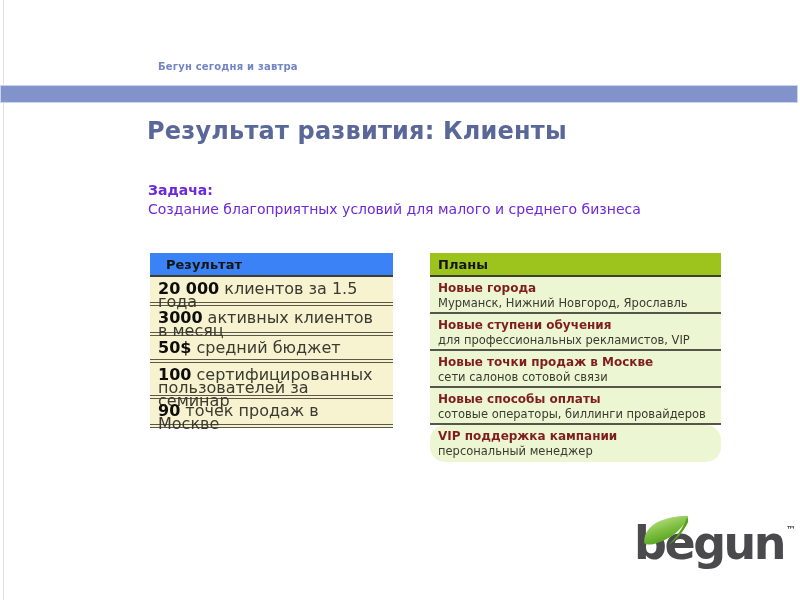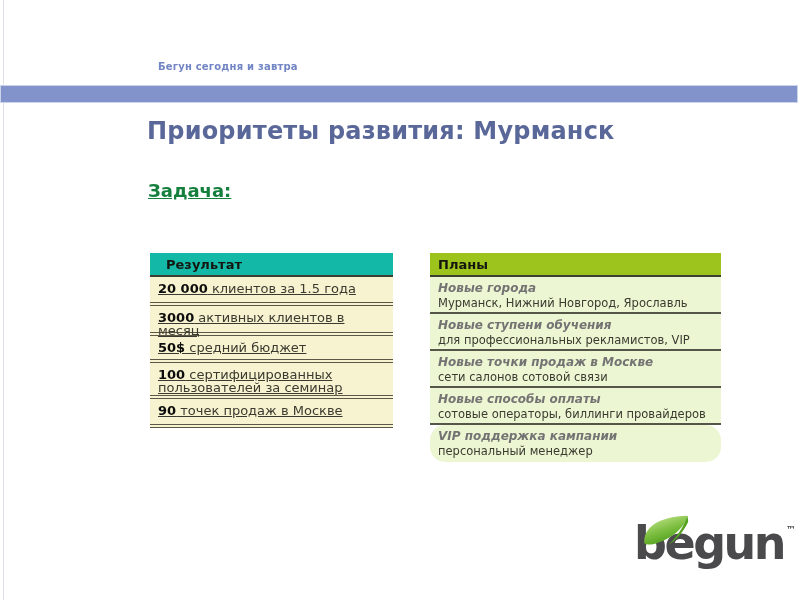--- a/index.html
+++ b/index.html
@@ -19,56 +19,55 @@
   .top-bar {
     position: absolute; left: 0; top: 85px; width: 798px; height: 18px;
     background: #8193ca; border: 1px solid #ccd4ec;
   }
 
   .page-title {
     position: absolute; left: 147px; top: 117px;
     font-size: 24px; font-weight: bold; color: #5a6899; letter-spacing: 0.2px;
   }
 
-  .task-block { position: absolute; left: 148px; top: 181px; color: #15803d; font-size: 18px; line-height: 19px; text-decoration: underline; }
+  .task-block { position: absolute; left: 148px; top: 181px; color: #6d28d9; font-size: 14px; line-height: 19px; }
   .task-label { font-weight: bold; }
 
   
   .tbl { position: absolute; top: 253px; }
   .tbl-result { left: 150px; width: 243px; }
   .tbl-plans  { left: 430px; width: 291px; }
 
   .tbl-head {
     height: 24px; padding: 4px 0 0 8px;
     font-size: 13px; font-weight: bold; color: #151510;
     border-bottom: 2px solid #3d3d32;
   }
-  .tbl-result .tbl-head { background: #14b8a6; padding-left: 16px; }
+  .tbl-result .tbl-head { background: #3b82f6; padding-left: 16px; }
   .tbl-plans  .tbl-head { background: #9dc41c; }
 
   .r-row {
     background: #f7f2cf; padding: 5px 8px 0 8px;
-    font-size: 13px; line-height: 13px; color: #3a3a30;
+    font-size: 16px; line-height: 13px; color: #3a3a30;
     border-bottom: 4px double #5b5848;
-    text-decoration: underline;
   }
   .r-row .num { font-weight: bold; color: #0d0d0d; }
   .r-row:nth-of-type(2) { height: 29px; }
   .r-row:nth-of-type(3) { height: 30px; }
   .r-row:nth-of-type(4) { height: 27px; }
   .r-row:nth-of-type(5) { height: 36px; }
   .r-row:nth-of-type(6) { height: 29px; }
   .r-row:nth-of-type(7) { height: 34px; border-bottom: none; }
 
   .p-row {
     background: #edf6d2; height: 37px; padding: 4px 8px 0 8px;
     border-bottom: 2px solid #555548;
   }
   .p-row:last-child { border-bottom: none; border-radius: 15px; }
-  .p-title { font-size: 12px; font-weight: bold; color: #737373; line-height: 15px; font-style: italic; }
+  .p-title { font-size: 12px; font-weight: bold; color: #7f1d1d; line-height: 15px; }
   .p-sub   { font-size: 11.5px; color: #3a3a30; line-height: 15px; }
 
   
   .logo { position: absolute; left: 628px; top: 498px; width: 165px; height: 78px; }
   .logo-leaf { position: absolute; left: 12px; top: 16px; width: 52px; height: 33px; transform: rotate(-6deg); }
   .logo-text {
     position: absolute; left: 6px; top: 22px;
     font-size: 46px; font-weight: bold; color: #4a4a4c;
     letter-spacing: -2.5px; line-height: 1; white-space: nowrap;
   }
@@ -76,24 +75,25 @@
 </style>
 </head>
 <body>
 
 <div class="slide-edge-left"></div>
 
 <div class="breadcrumb">Бегун сегодня и завтра</div>
 
 <div class="top-bar"></div>
 
-<div class="page-title">Приоритеты развития: Мурманск</div>
+<div class="page-title">Результат развития: Клиенты</div>
 
 <div class="task-block">
   <div class="task-label">Задача:</div>
+  <div class="task-text">Создание благоприятных условий для малого и среднего бизнеса</div>
 </div>
 
 <div class="tbl tbl-result">
   <div class="tbl-head">Результат</div>
   <div class="r-row"><span class="num">20 000</span><span> клиентов за 1.5 года</span></div>
   <div class="r-row"><span class="num">3000</span><span> активных клиентов в месяц</span></div>
   <div class="r-row"><span class="num">50$</span><span> средний бюджет</span></div>
   <div class="r-row"><span class="num">100</span><span> сертифицированных пользователей за семинар</span></div>
   <div class="r-row"><span class="num">90</span><span> точек продаж в Москве</span></div>
 </div>

